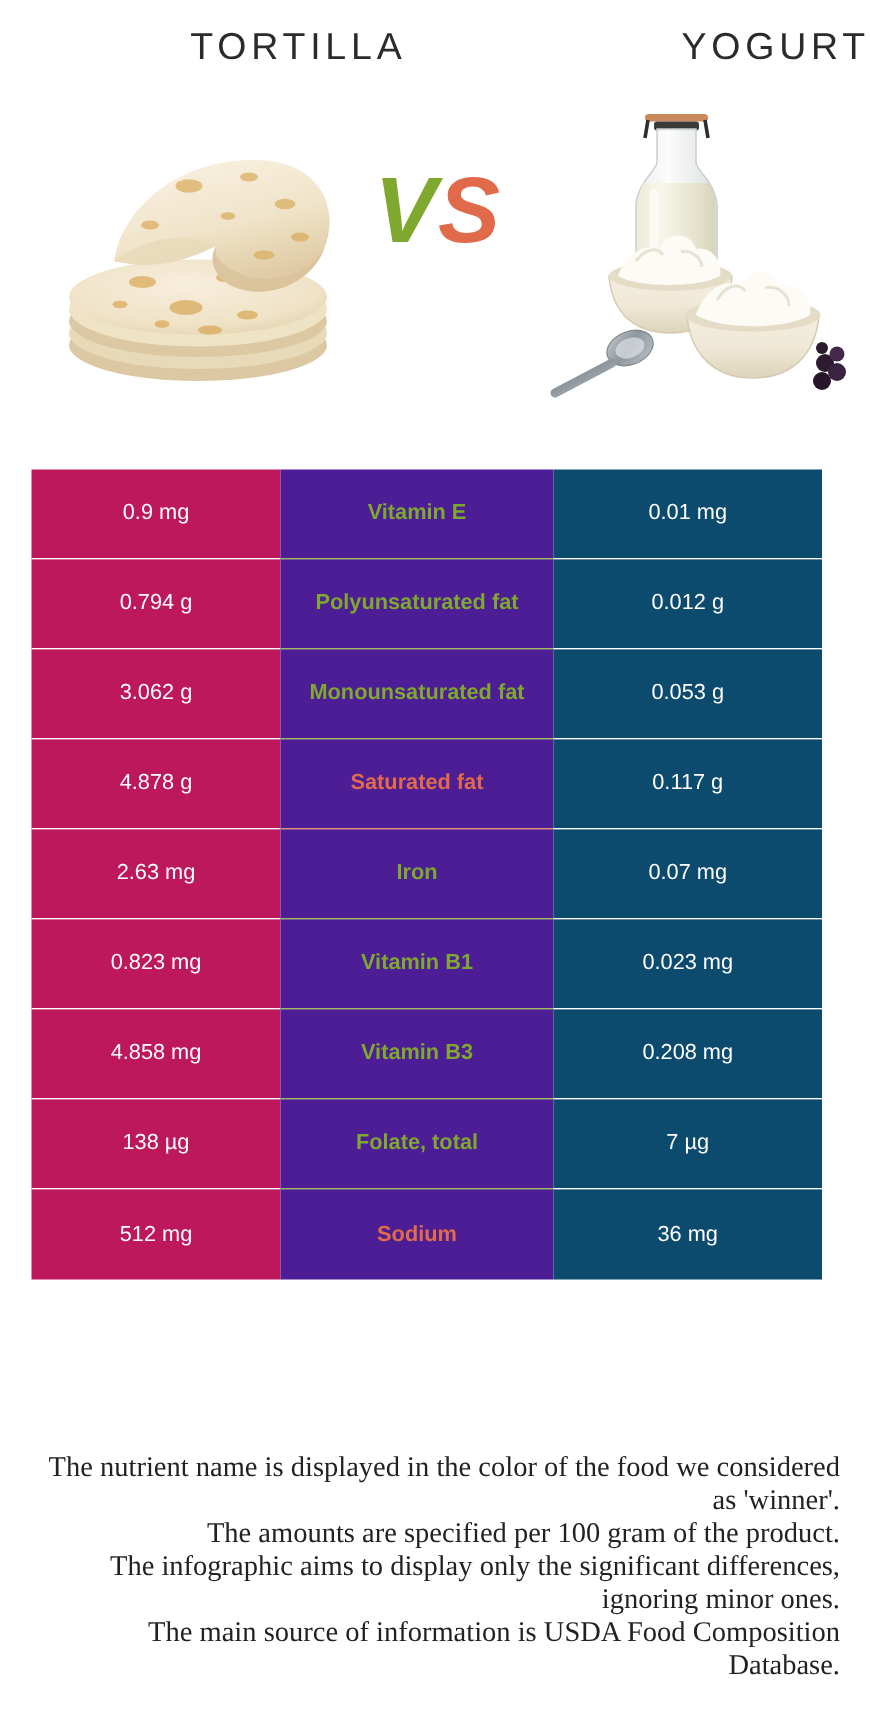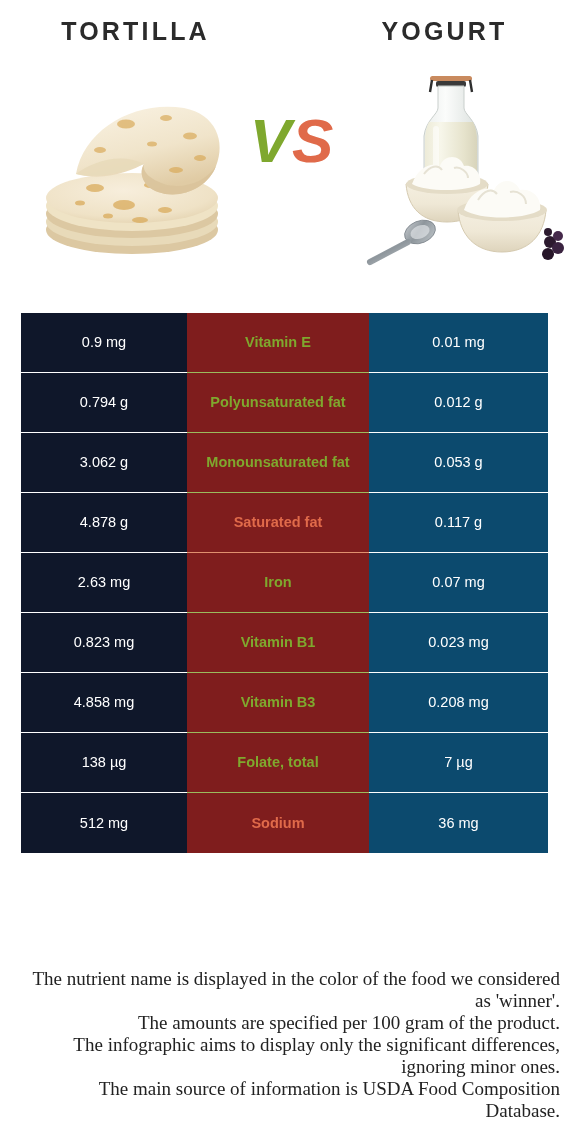--- a/index.html
+++ b/index.html
@@ -18,23 +18,23 @@
 
   
   .header-row {
     display: flex;
     width: 580px;
     height: 62px;
     align-items: center;
   }
   .header-cell {
     flex: 1 1 50%;
-    text-align: center;
+    text-align: right;
     font-size: 25px;
-    font-weight: 700;
+    font-weight: 400;
     letter-spacing: 3.2px;
     color: #2b2b2b;
     font-family: "Liberation Sans", sans-serif;
     text-transform: uppercase;
     line-height: 1;
   }
   .header-cell.left  { padding-right: 28px; }
   .header-cell.right { padding-left: 10px; }
 
   
@@ -89,27 +89,27 @@
     display: flex;
     align-items: center;
     justify-content: center;
     box-sizing: border-box;
     font-size: 14.5px;
     line-height: 1;
     text-align: center;
   }
   .cell.left {
     width: 166px;
-    background: #0f172a;
+    background: #be185d;
     color: #ffffff;
     border-bottom: 1px solid #ffffff;
   }
   .cell.mid {
     width: 182px;
-    background: #7f1d1d;
+    background: #4c1d95;
     font-weight: 600;
   }
   .cell.right {
     width: 179px;
     background: #0c4a6e;
     color: #ffffff;
     border-bottom: 1px solid #ffffff;
   }
   .cell.mid.win-green {
     color: #7FA82E;

